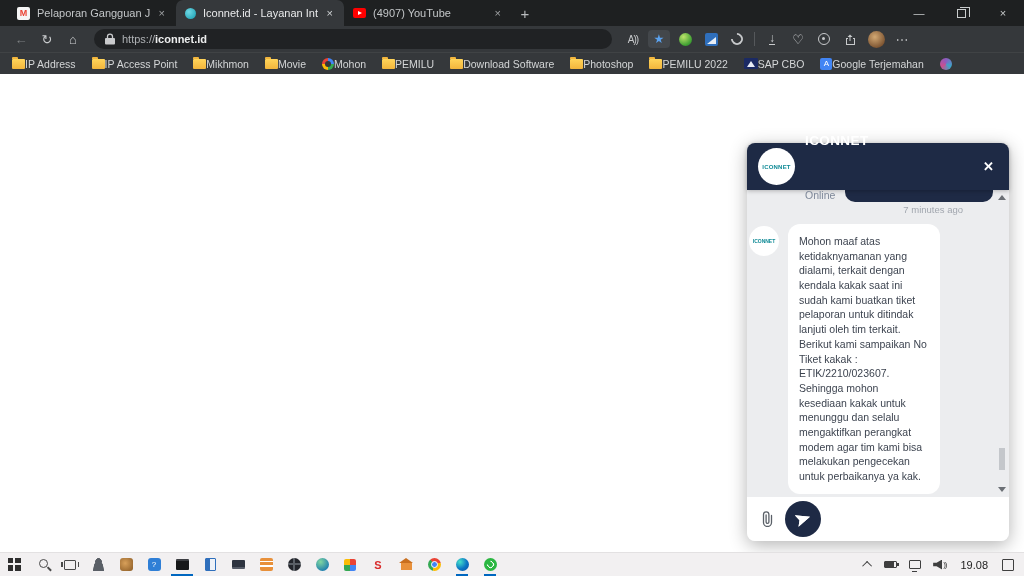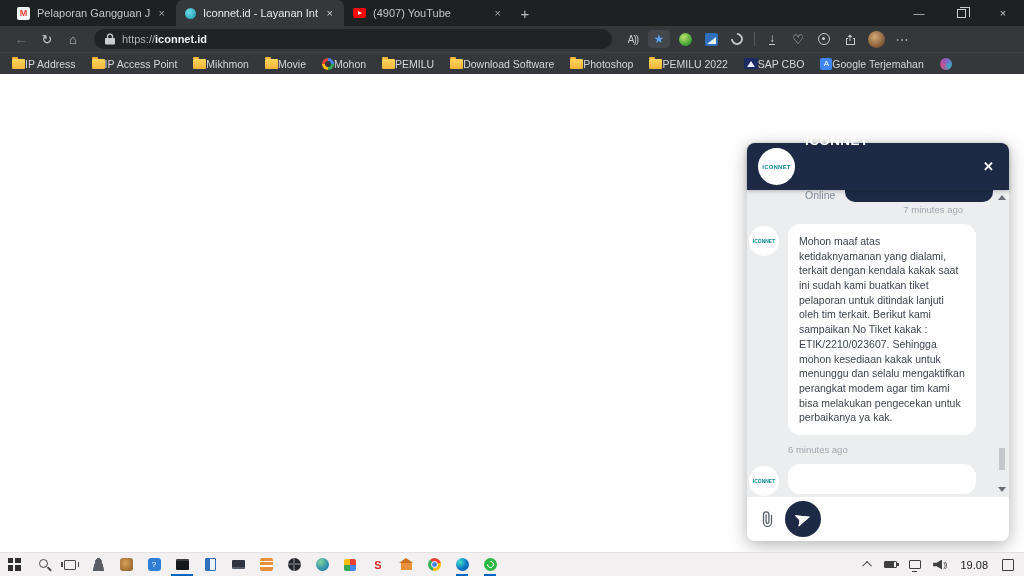--- a/index.html
+++ b/index.html
@@ -67,21 +67,21 @@
   .chat-status { color:#7e8899; font-size:10.5px;margin-top:40px; }
   .chat-close { margin-left:auto; color:#fff; font-size:13px; font-weight:bold; padding:2px 4px; }
 
   .chat-body { flex:1; position:relative; overflow:hidden; padding:0 2px; background:#ecedef; }
   .bubble-user-partial { position:absolute; top:0; right:16px; width:148px; height:12px; background:#1e2a45; border-radius:0 0 10px 10px; }
   .ts { color:#a2a7af; font-size:9.5px; }
   .ts-right { text-align:right; padding-right:44px; margin-top:14px; }
   .ts-left { margin:9px 0 0 39px; }
   .msg-row { display:flex; gap:9px; margin-top:9px; align-items:flex-start; }
   .msg-avatar { width:30px; height:30px; border-radius:50%; background:#fff; color:#0f8a96; font-weight:bold; font-size:5px; display:flex; align-items:center; justify-content:center; flex-shrink:0; margin-top:2px; }
-  .msg-bubble { background:#fff; border-radius:12px; padding:10px 11px; width:188px; font-size:10.5px; line-height:1.4; color:#3d4450; }
+  .msg-bubble { background:#fff; border-radius:12px; padding:10px 11px; width:152px; font-size:10.5px; line-height:1.4; color:#3d4450; }
   .msg-bubble.clipped { height:30px; overflow:hidden; }
 
   .chat-scroll { position:absolute; top:2px; bottom:2px; right:1px; width:13px; }
   .scroll-arrow { position:absolute; left:3px; width:0; height:0; border-left:4px solid transparent; border-right:4px solid transparent; }
   .scroll-up { top:3px; border-bottom:5px solid #6b6f75; }
   .scroll-down { bottom:3px; border-top:5px solid #6b6f75; }
   .scroll-thumb { position:absolute; right:3px; top:256px; width:6px; height:22px; background:#c4c7cb; }
 
   .chat-input-bar { height:44px; background:#fff; border-radius:0 0 8px 8px; display:flex; align-items:center; gap:8px; padding:0 10px; }
   .chat-input-pill { flex:1; height:30px; background:#f2f3f5; border:1px solid #e4e6e9; border-radius:15px; display:flex; align-items:center; padding:0 11px; gap:2px; }

